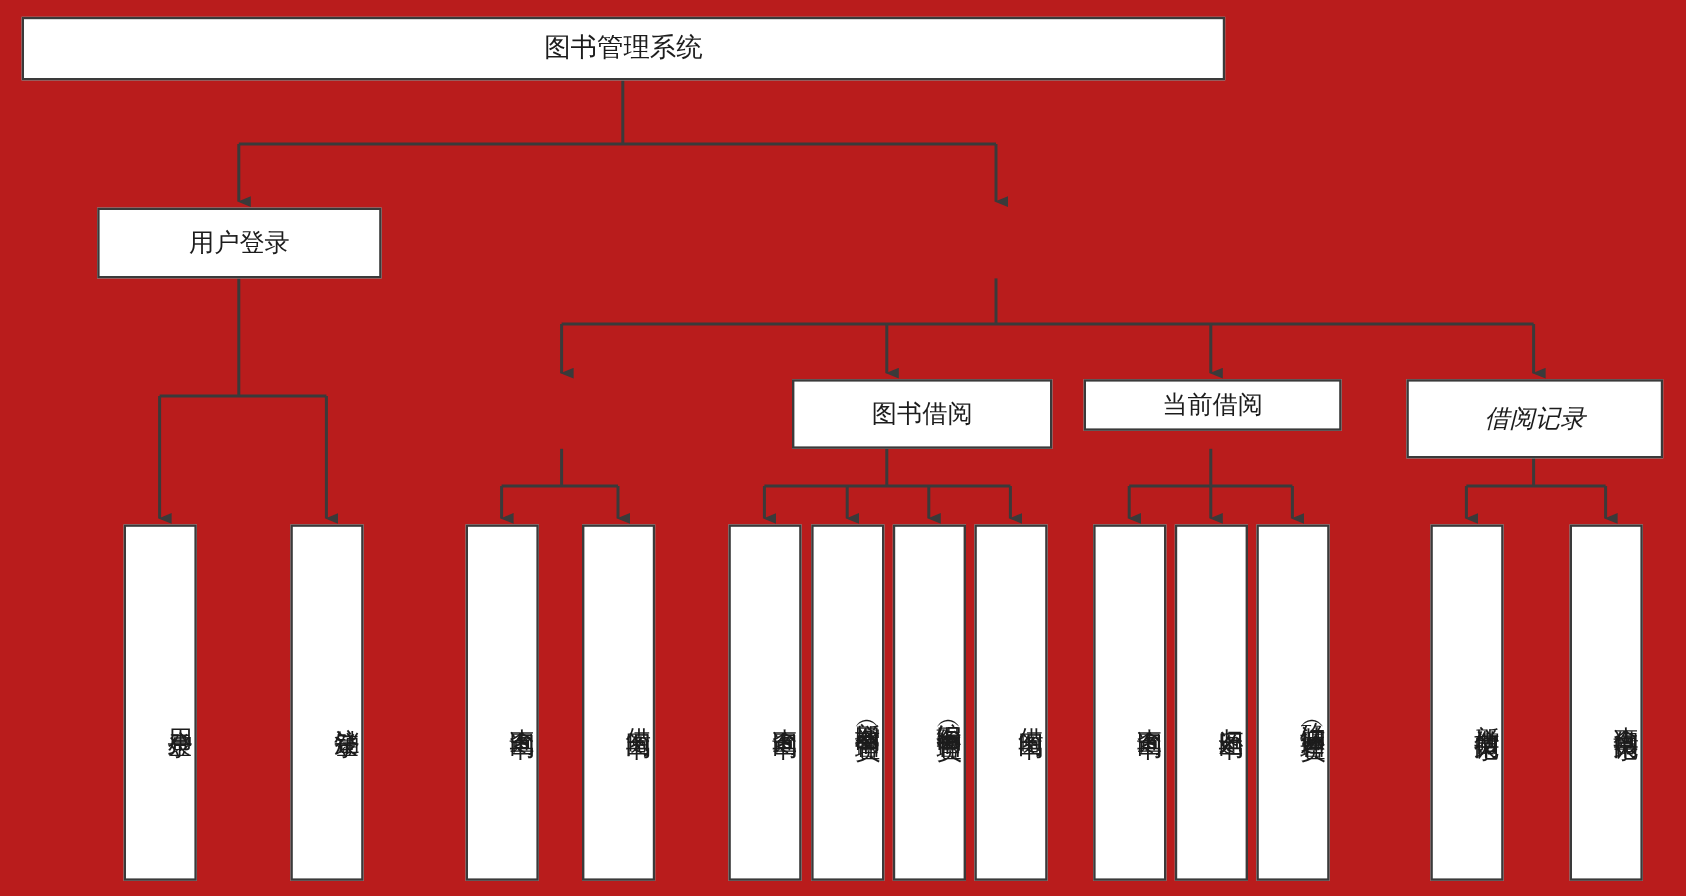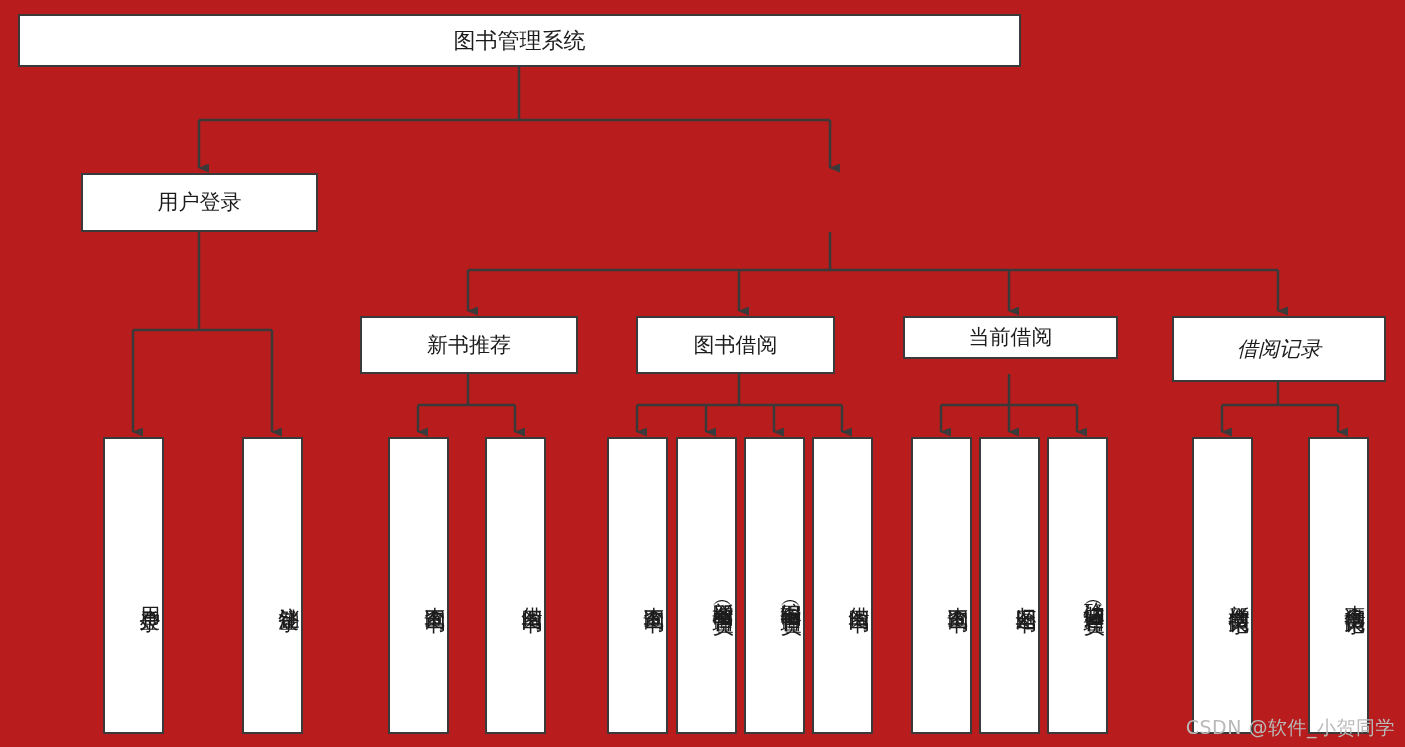--- a/index.html
+++ b/index.html
@@ -135,24 +135,21 @@
   </svg>
 
   <div class="node root" style="left:18px; top:14px; width:1003px; height:53px;">
     <span>图书管理系统</span>
   </div>
 
   <div class="node level2" style="left:81px; top:173px; width:237px; height:59px;">
     <span>用户登录</span>
   </div>
 
-  <div class="node level3" style="left:360px; top:316px; width:218px; height:58px;">
-    <span>新书推荐</span>
-  </div>
-  <div class="node level3" style="left:636px; top:316px; width:199px; height:58px;">
+  <div class="node level3" style="left:660px; top:316px; width:217px; height:58px;">
     <span>图书借阅</span>
   </div>
   <div class="node level3" style="left:903px; top:316px; width:215px; height:43px;">
     <span>当前借阅</span>
   </div>
   <div class="node level3" style="left:1172px; top:316px; width:214px; height:66px;font-style:italic;">
     <span>借阅记录</span>
   </div>
 
   <div class="node leaf" style="left:103px; top:437px; width:61px; height:297px;">
@@ -192,15 +189,14 @@
     <span class="vtext">确认归还（管理员）</span>
   </div>
 
   <div class="node leaf" style="left:1192px; top:437px; width:61px; height:297px;">
     <span class="vtext">新增借阅记录</span>
   </div>
   <div class="node leaf" style="left:1308px; top:437px; width:61px; height:297px;">
     <span class="vtext">查询借阅记录</span>
   </div>
 
-  <div class="watermark">CSDN @软件_小贺同学</div>
 
 </div>
 
 </body></html>

